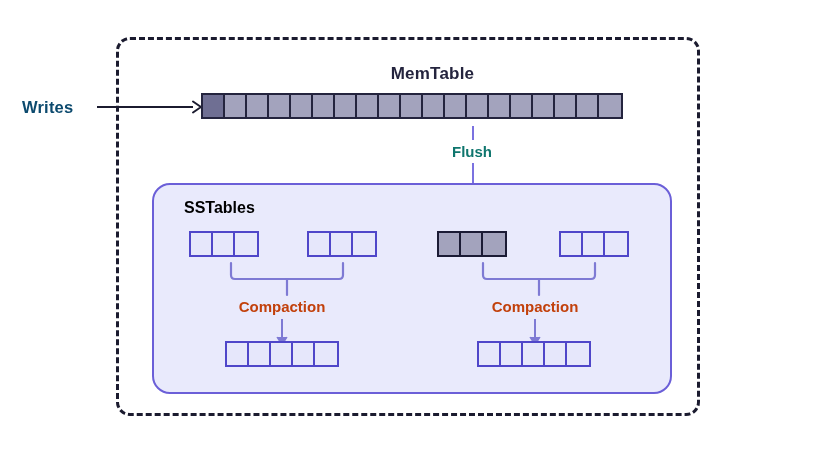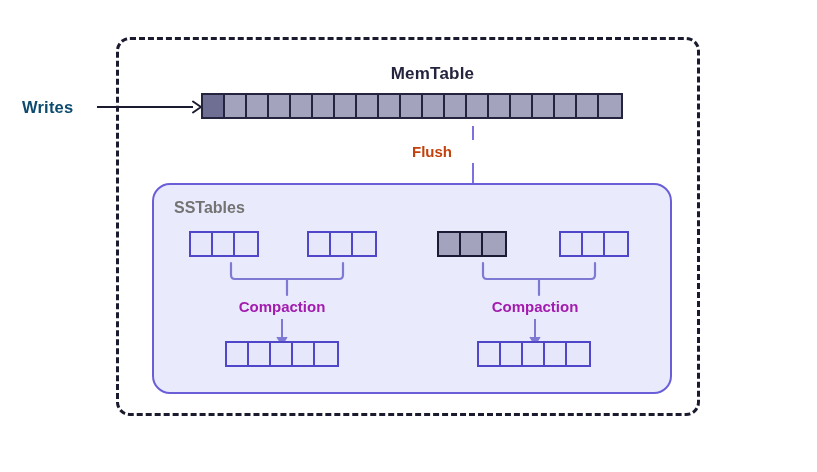--- a/index.html
+++ b/index.html
@@ -89,24 +89,24 @@
     top: 126px;
     width: 2px;
     height: 14px;
     background: #7b72e0;
   }
   .flush-label {
     position: absolute;
     left: 412px;
     top: 143px;
     width: 120px;
-    text-align: left;
+    text-align: center;
     font-size: 15px;
     font-weight: bold;
-    color: #c2410c;
+    color: #0f766e;
   }
   .flush-arrow {
     position: absolute;
     left: 464px;
     top: 163px;
     width: 18px;
     height: 78px;
   }
 
   
@@ -116,25 +116,25 @@
     top: 183px;
     width: 520px;
     height: 211px;
     box-sizing: border-box;
     background: #e9eafc;
     border: 2px solid #6b5fd8;
     border-radius: 18px;
   }
   .sstables-title {
     position: absolute;
-    left: 174px;
+    left: 184px;
     top: 199px;
     font-size: 16px;
     font-weight: bold;
-    color: #737373;
+    color: #000000;
   }
 
   
   .seg {
     position: absolute;
     display: flex;
     height: 26px;
     box-sizing: border-box;
     border: 2px solid #4f46c9;
   }
@@ -164,21 +164,21 @@
   
   .bracket { position: absolute; }
 
   
   .compaction-label {
     position: absolute;
     width: 160px;
     text-align: center;
     font-size: 15px;
     font-weight: bold;
-    color: #a21caf;
+    color: #c2410c;
   }
   .comp-left  { left: 202px; top: 298px; }
   .comp-right { left: 455px; top: 298px; }
 
   .comp-arrow { position: absolute; width: 16px; height: 28px; }
   .comp-arrow-left  { left: 274px; top: 319px; }
   .comp-arrow-right { left: 527px; top: 319px; }
 
   
   .watermark {

